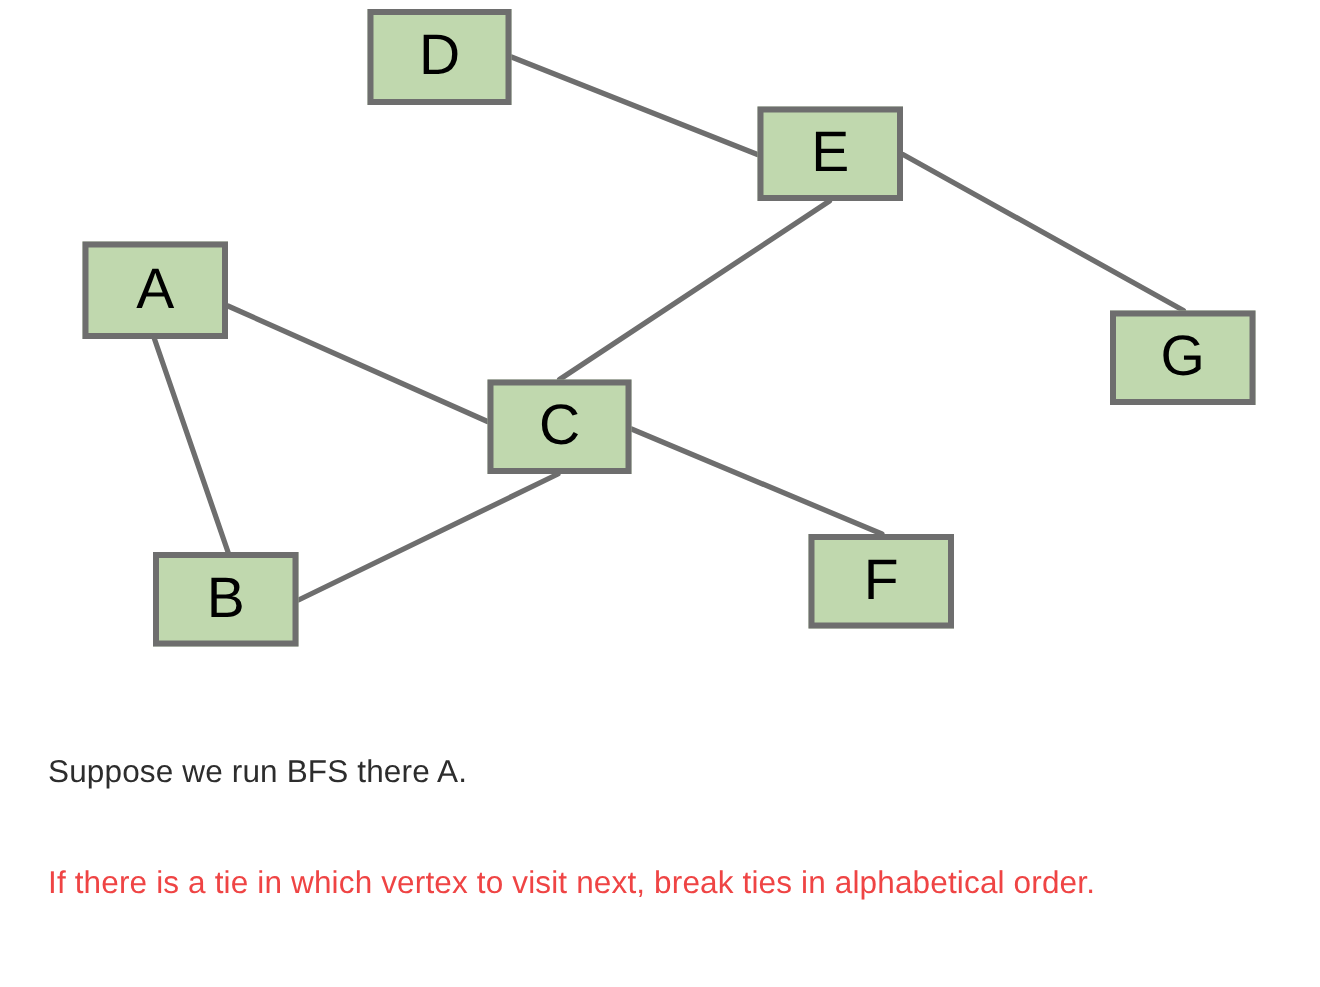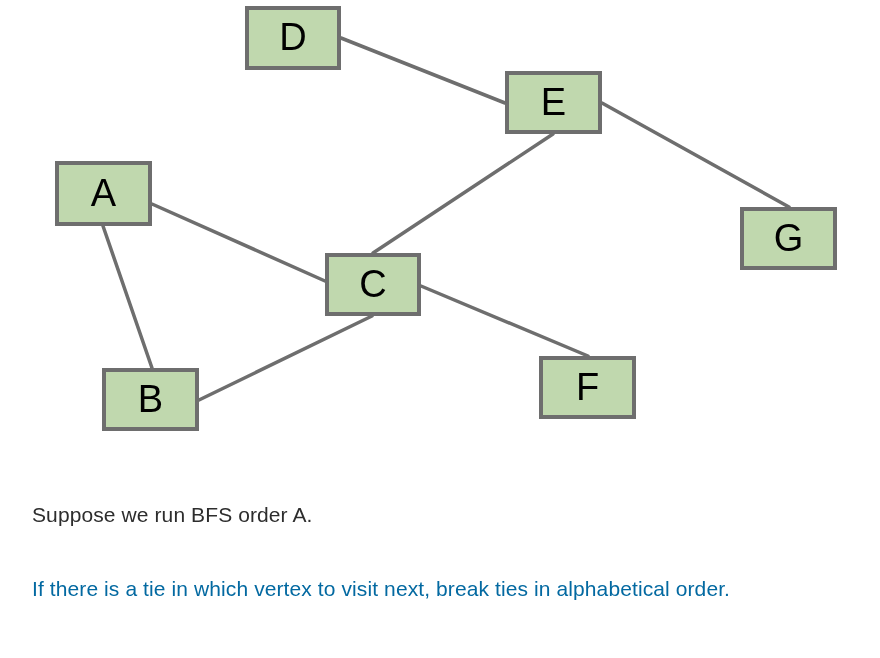--- a/index.html
+++ b/index.html
@@ -95,15 +95,15 @@
       </div>
       <div class="graph-node" style="left: 539px; top: 356px; width: 97px; height: 63px; background: rgb(192, 216, 174); border-color: rgb(110, 110, 110);">
         <span class="node-label" style="color: rgb(0, 0, 0);">F</span>
       </div>
       <div class="graph-node" style="left: 740px; top: 207px; width: 97px; height: 63px; background: rgb(192, 216, 174); border-color: rgb(110, 110, 110);">
         <span class="node-label" style="color: rgb(0, 0, 0);">G</span>
       </div>
     </div>
 </div>
 
-<div class="prompt-block" id="prompt-line-1" style="color: rgb(45, 45, 45);">Suppose we run BFS order A.</div>
+<div class="prompt-block" id="prompt-line-1" style="color: rgb(45, 45, 45);">Suppose we run BFS there A.</div>
 
-<div class="prompt-block" id="prompt-line-2" style="color: #0369a1;">If there is a tie in which vertex to visit next, break ties in alphabetical order.</div>
+<div class="prompt-block" id="prompt-line-2" style="color: #ef4444;">If there is a tie in which vertex to visit next, break ties in alphabetical order.</div>
 
 </body></html>

